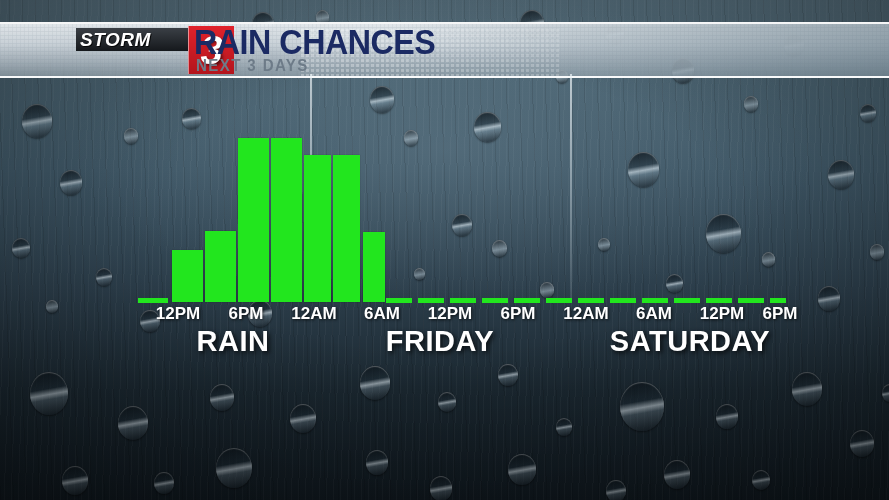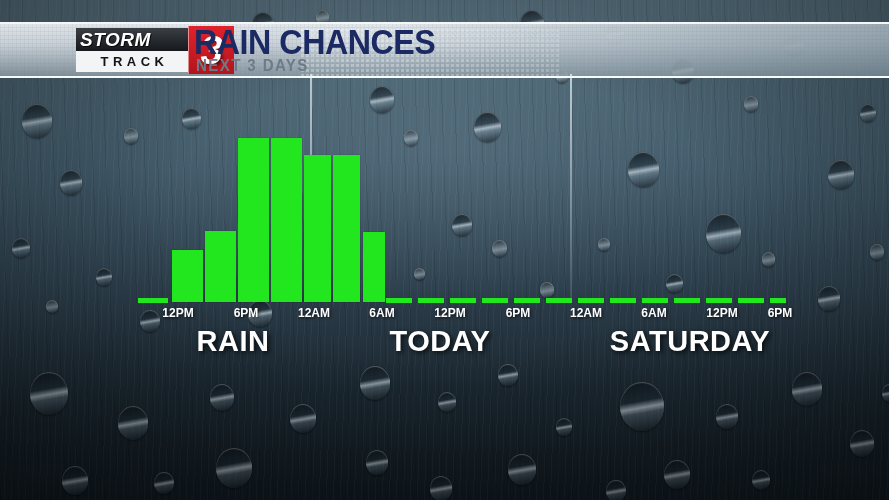--- a/index.html
+++ b/index.html
@@ -101,21 +101,21 @@
     background:linear-gradient(180deg, rgba(235,242,246,.72), rgba(200,214,222,.34) 70%, rgba(190,205,214,.12));
   }
 
   
   #plot{position:absolute;left:0;top:0;width:889px;height:340px;}
   .bar{position:absolute;background:#22e61e;box-shadow:0 0 1px rgba(0,0,0,.35);}
   .baseseg{position:absolute;height:5px;background:#22e61e;}
 
   
   .tick{
-    position:absolute;top:305px;color:#fff;font-weight:bold;font-size:12px;
+    position:absolute;top:305px;color:#fff;font-weight:bold;font-size:17px;
     line-height:17px;text-align:center;transform:translateX(-50%);
     text-shadow:1px 1px 3px rgba(0,0,0,.75);white-space:nowrap;
   }
   .dayname{
     position:absolute;top:326px;color:#fff;font-weight:bold;font-size:29px;
     line-height:30px;text-align:center;transform:translateX(-50%);
     text-shadow:2px 2px 5px rgba(0,0,0,.8);white-space:nowrap;letter-spacing:.5px;
   }
 </style>
 </head>
@@ -188,21 +188,20 @@
   <div class="vign"></div>
 
   <div id="headerbar">
     <div class="grid"></div>
     <div class="dots"></div>
     <div class="fade"></div>
   </div>
 
   <div id="logo">
     <div class="storm">STORM</div>
-    <div class="track">TRACK</div>
   </div>
   <div id="three">3</div>
 
   <div id="title">RAIN CHANCES</div>
   <div id="subtitle">NEXT 3 DAYS</div>
 
   <div id="plot">
     <div id="dividers">
         <div class="divider" style="left: 310px;"></div>
         <div class="divider" style="left: 570px;"></div>
@@ -239,18 +238,18 @@
         <div class="tick" style="left: 382px;">6AM</div>
         <div class="tick" style="left: 450px;">12PM</div>
         <div class="tick" style="left: 518px;">6PM</div>
         <div class="tick" style="left: 586px;">12AM</div>
         <div class="tick" style="left: 654px;">6AM</div>
         <div class="tick" style="left: 722px;">12PM</div>
         <div class="tick" style="left: 780px;">6PM</div>
       </div>
     <div id="days">
         <div class="dayname" style="left: 233px;">RAIN</div>
-        <div class="dayname" style="left: 440px;">TODAY</div>
+        <div class="dayname" style="left: 440px;">FRIDAY</div>
         <div class="dayname" style="left: 690px;">SATURDAY</div>
       </div>
   </div>
 
 </div>
 
 </body></html>

